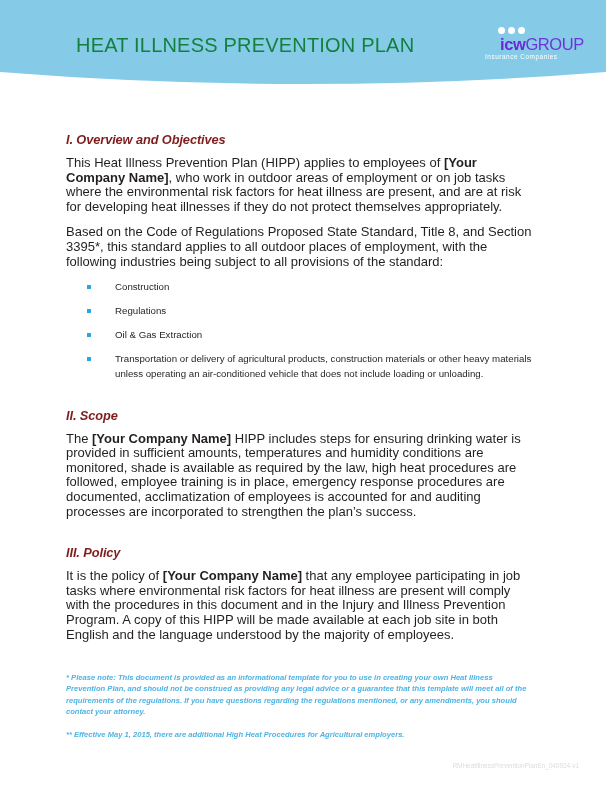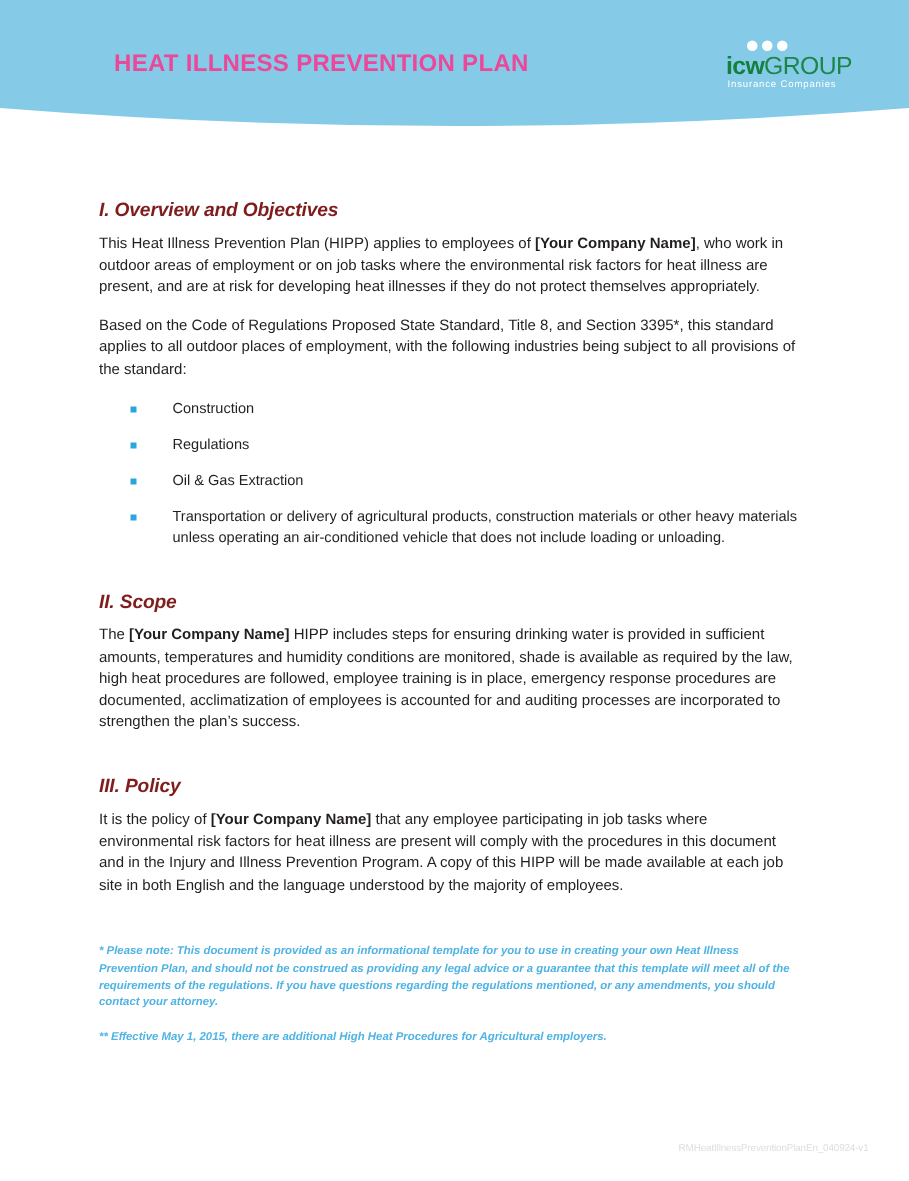--- a/index.html
+++ b/index.html
@@ -26,23 +26,23 @@
   }
   .banner-svg {
     display: block;
     width: 606px;
     height: 92px;
   }
   .banner-title {
     position: absolute;
     left: 76px;
     top: 34px;
-    font-size: 16px;
-    font-weight: bold;
-    color: #ec4899;
+    font-size: 20px;
+    font-weight: normal;
+    color: #15803d;
     letter-spacing: 0.2px;
     white-space: nowrap;
   }
 
   
   .logo {
     position: absolute;
     left: 484px;
     top: 27px;
     width: 96px;
@@ -56,25 +56,25 @@
     gap: 3px;
   }
   .logo-dot {
     width: 7px;
     height: 7px;
     border-radius: 50%;
     background: #ffffff;
   }
   .logo-word {
     position: absolute;
-    left: 0px;
+    left: 16px;
     top: 8px;
     font-size: 16.5px;
     font-weight: bold;
-    color: #15803d;
+    color: #6d28d9;
     letter-spacing: -0.4px;
     white-space: nowrap;
   }
   .logo-word .icw {
     font-weight: bold;
   }
   .logo-word .group {
     font-weight: normal;
     opacity: 0.92;
   }
@@ -101,21 +101,21 @@
     font-weight: bold;
     font-style: italic;
     color: #7f1d1d;
     margin: 0 0 9px 0;
     letter-spacing: -0.1px;
   }
   .sec-scope   { margin-top: 26px; }
   .sec-policy  { margin-top: 26px; }
 
   p.para {
-    font-size: 10px;
+    font-size: 13px;
     line-height: 14.6px;
     color: #231F20;
     margin: 0 0 11px 0;
     text-align: left;
   }
   p.para:last-child { margin-bottom: 0; }
   .para b { font-weight: bold; }
 
   
   ul.bullets {

